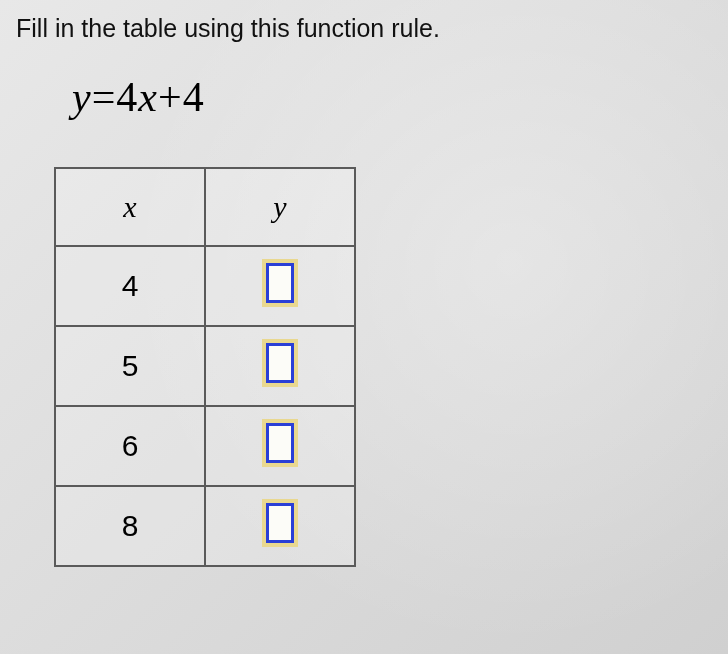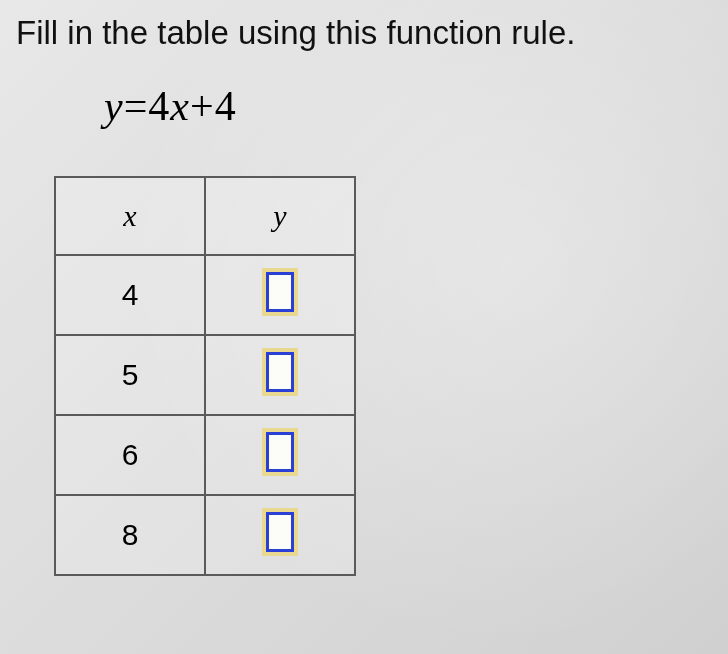--- a/index.html
+++ b/index.html
@@ -17,31 +17,31 @@
     position: absolute;
     inset: 0;
     background: radial-gradient(circle at 70% 40%, rgba(255,255,255,0.3), transparent 60%);
     pointer-events: none;
   }
   .content {
     position: relative;
     padding: 14px 12px 0 16px;
   }
   .instruction {
-    font-size: 33px;
+    font-size: 25px;
     color: #111;
     margin: 0 0 30px 0;
     font-weight: 400;
   }
   .equation {
     font-family: "Times New Roman", Times, serif;
     font-style: italic;
     font-size: 42px;
     color: #000;
-    margin-left: 88px;
+    margin-left: 56px;
     margin-bottom: 46px;
     letter-spacing: 1px;
   }
   .equation .eq-sign, .equation .num, .equation .plus {
     font-style: normal;
   }
   table.func {
     border-collapse: collapse;
     margin-left: 38px;
     background: rgba(255,255,255,0.2);

